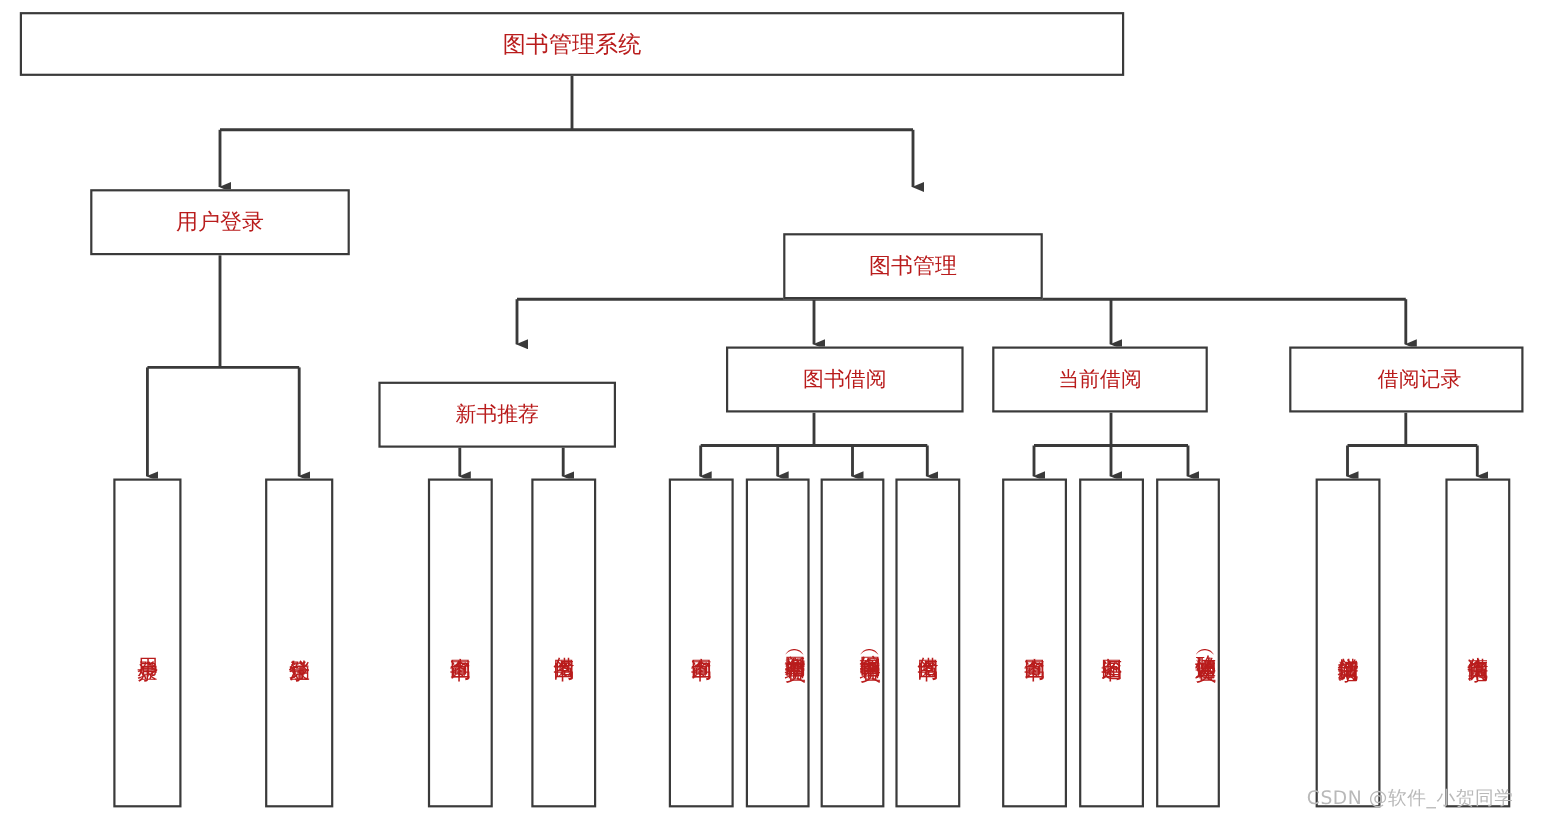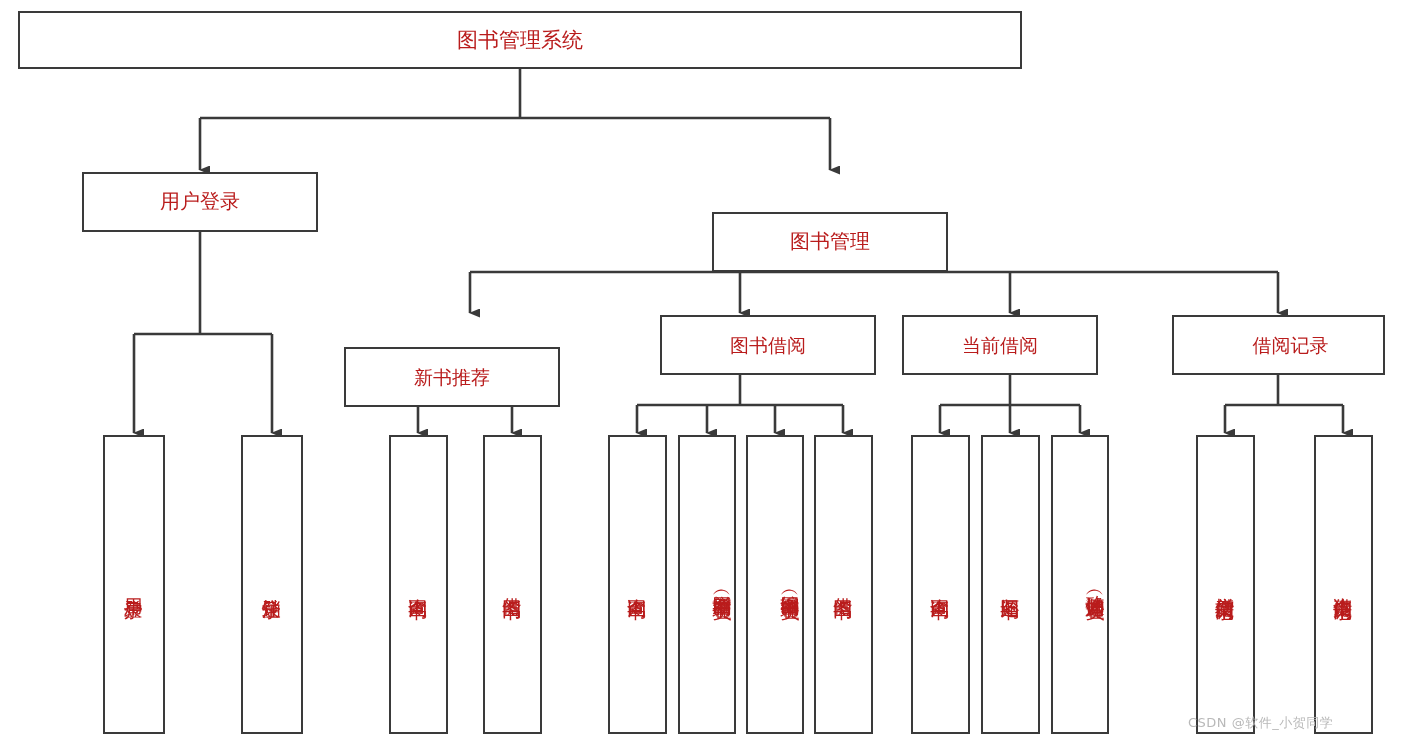--- a/index.html
+++ b/index.html
@@ -55,21 +55,21 @@
     letter-spacing: 1px;
   }
   .node.leaf.top {
     align-items: flex-start;
     justify-content: center;
   }
   .watermark {
     position: absolute;
     left: 1188px;
     top: 714px;
-    font-size: 13px;
+    font-size: 17px;
     color: #b9b9b9;
     letter-spacing: 0.5px;
     white-space: nowrap;
     font-family: "DejaVu Sans", "Liberation Sans", sans-serif;
   }
 </style>
 </head>
 <body>
 
 <div id="canvas">

